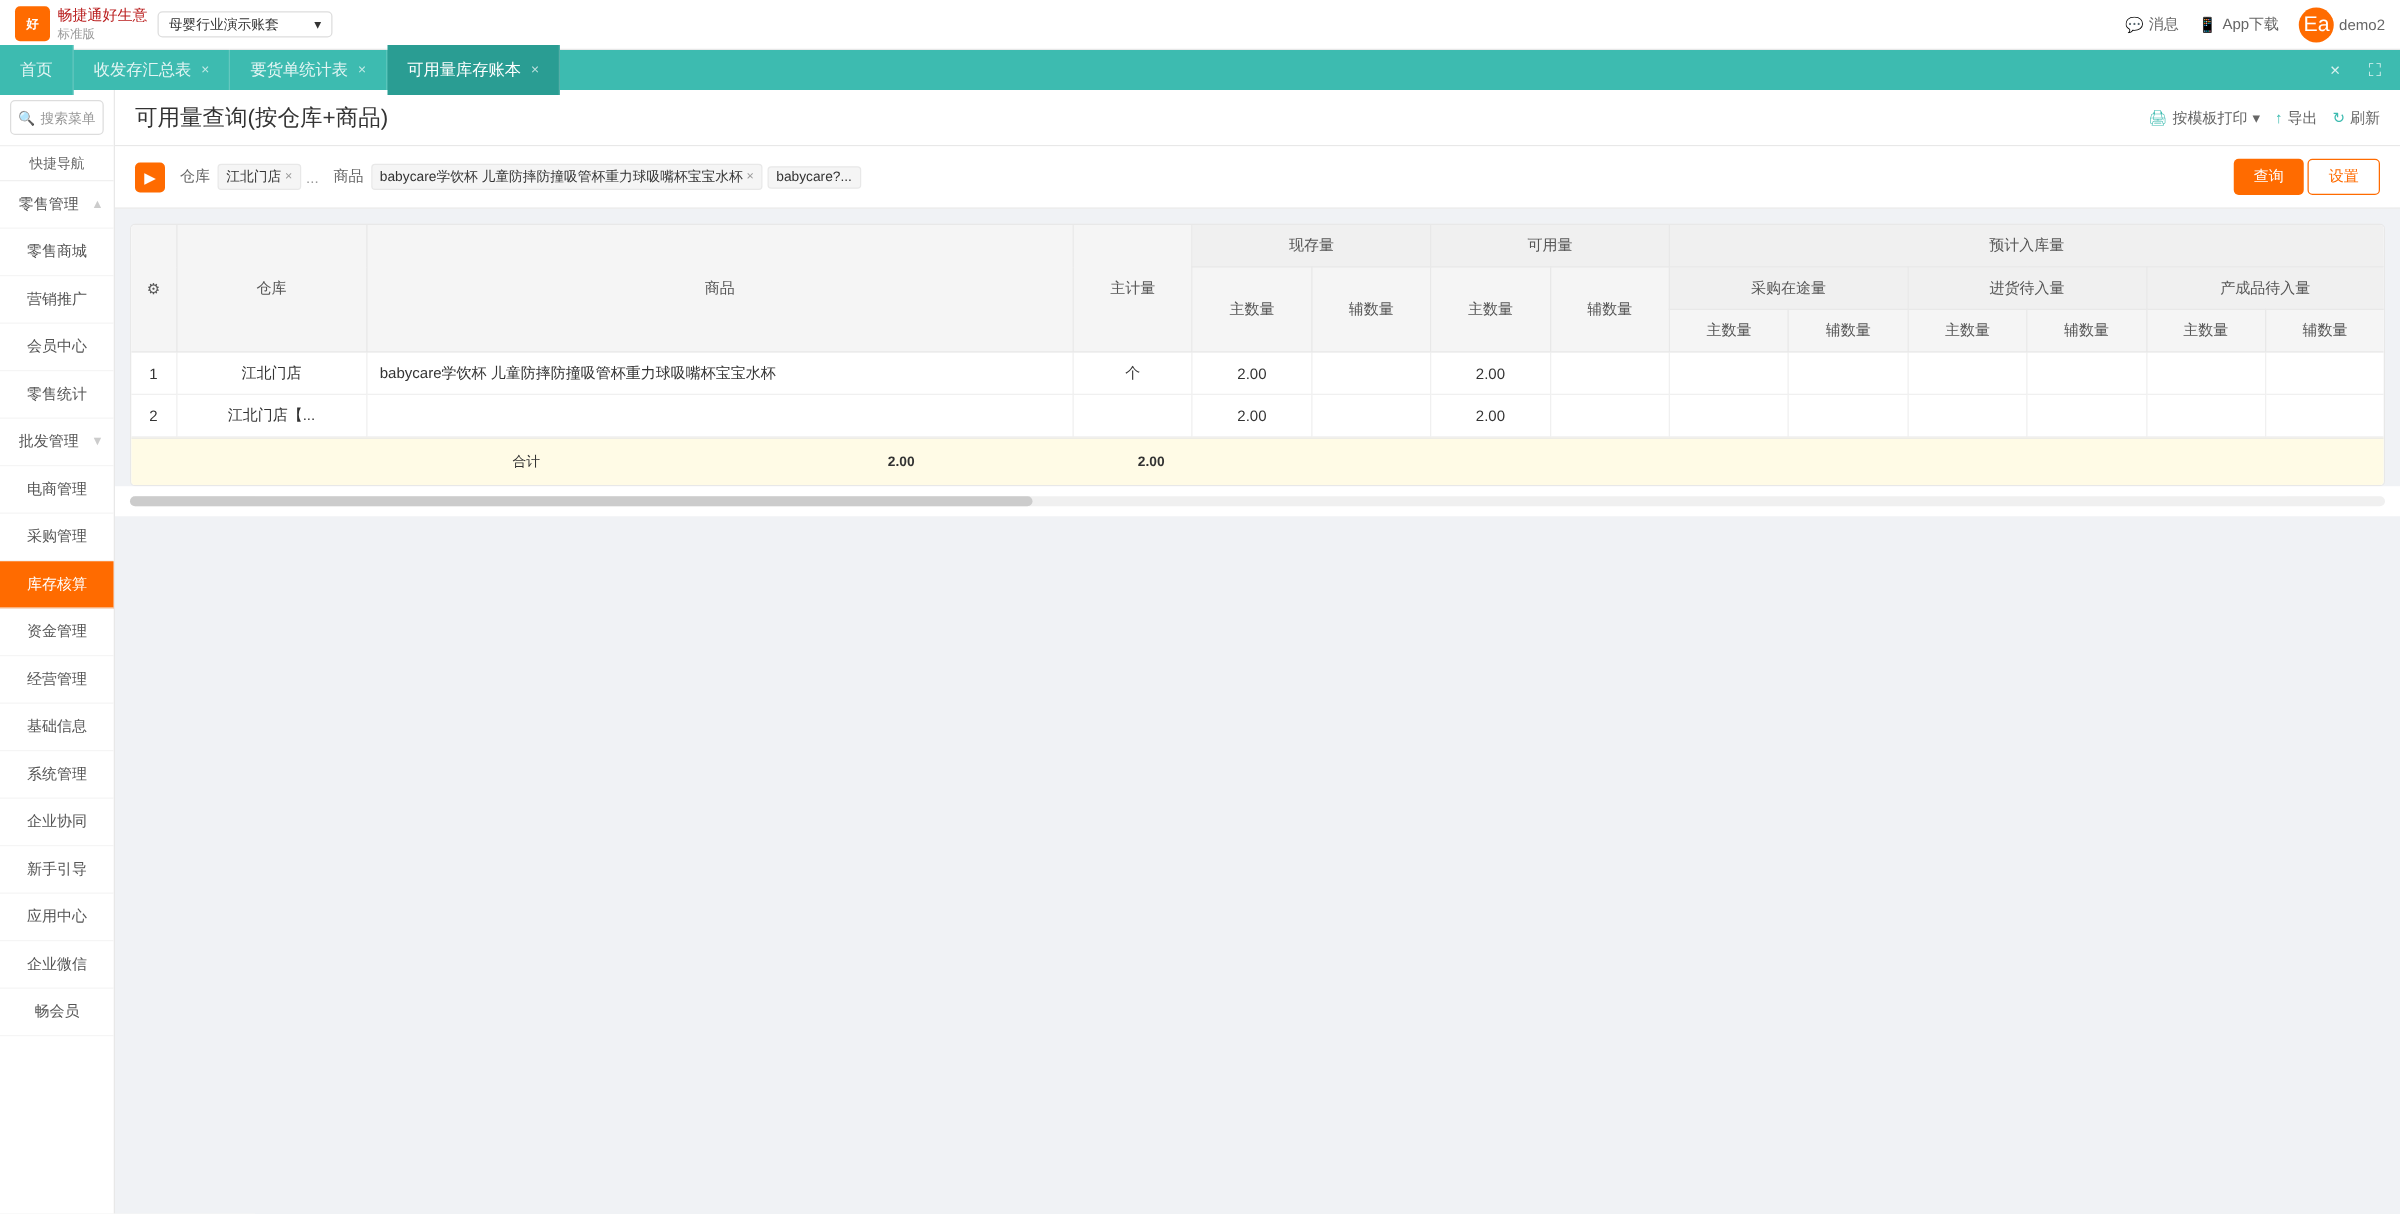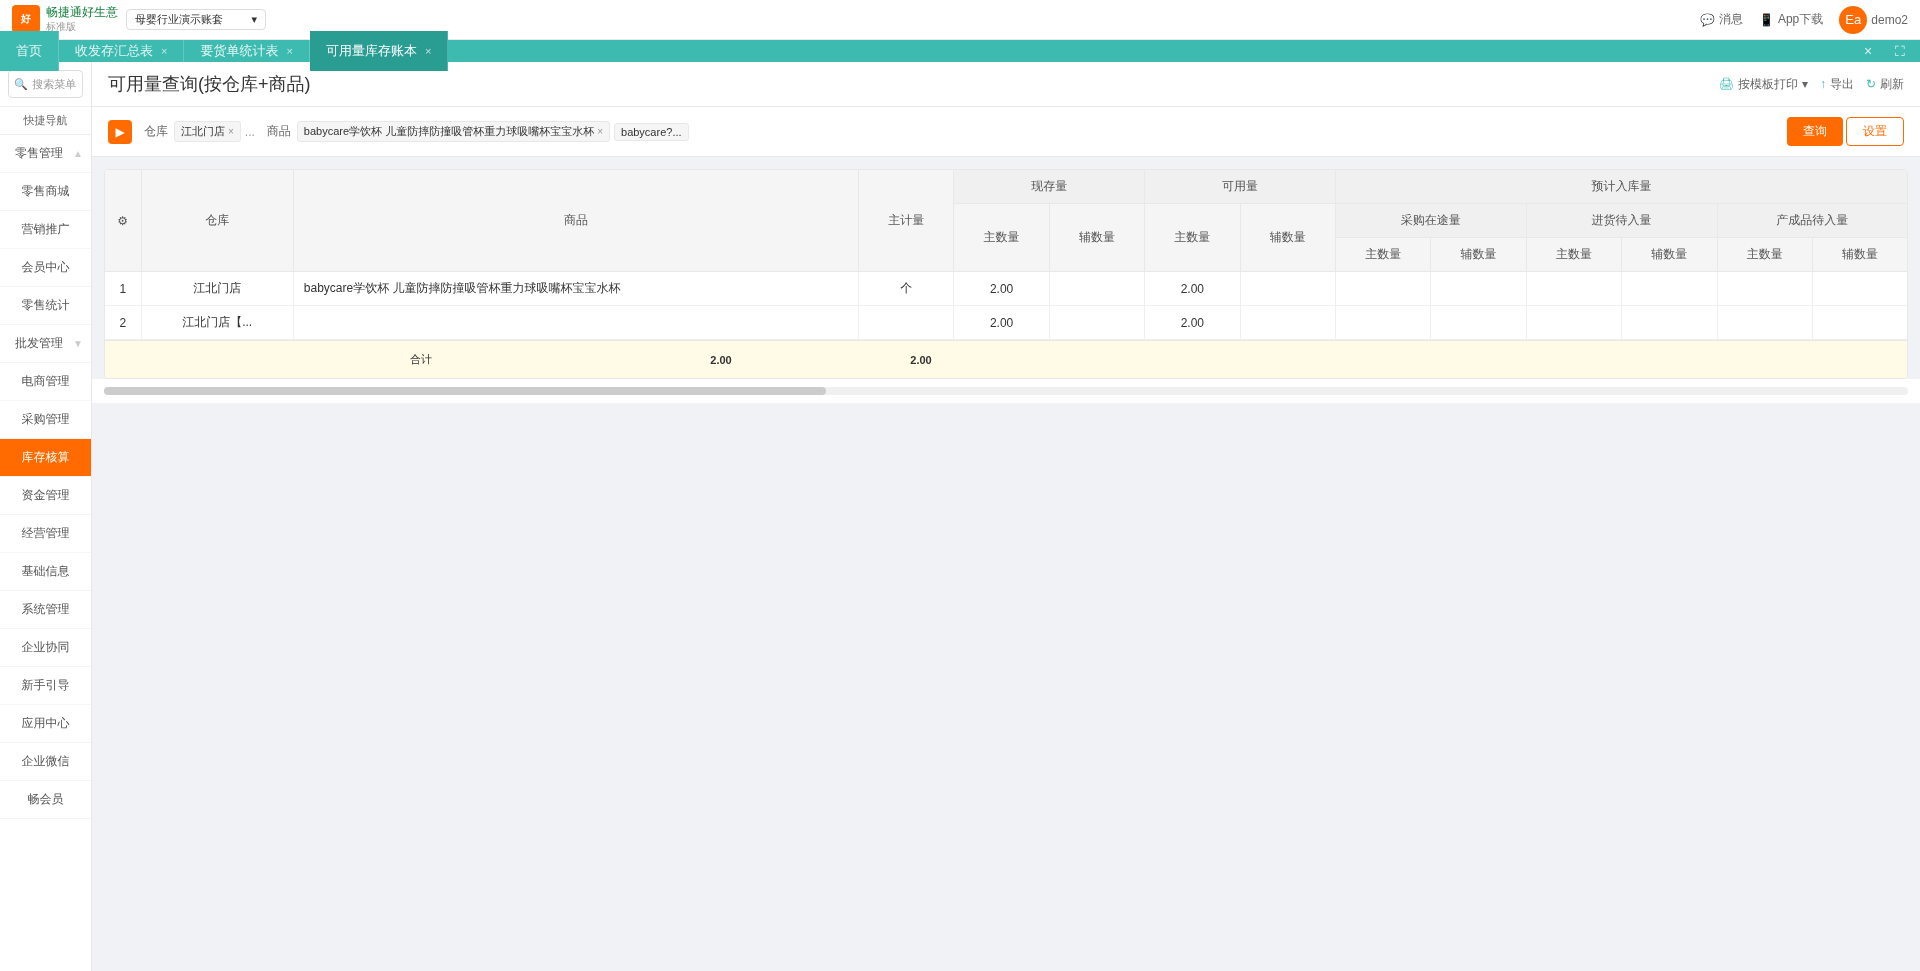--- a/index.html
+++ b/index.html
@@ -12,30 +12,30 @@
       border-bottom: 1px solid #e8e8e8;
       display: flex;
       align-items: center;
       justify-content: space-between;
       padding: 0 12px;
       flex-shrink: 0;
     }
     .top-bar-left { display: flex; align-items: center; gap: 8px; }
     .logo-area { display: flex; align-items: center; gap: 6px; }
     .logo-icon { width: 28px; height: 28px; background: #ff6b00; border-radius: 4px; display: flex; align-items: center; justify-content: center; color: white; font-size: 10px; font-weight: bold; }
-    .logo-text { font-size: 12px; color: #15803d; line-height: 1.2; }
+    .logo-text { font-size: 12px; color: #b91c1c; line-height: 1.2; }
     .logo-sub { font-size: 10px; color: #999; }
     .industry-selector { display: flex; align-items: center; gap: 20px; border: 1px solid #ddd; border-radius: 4px; padding: 2px 8px; font-size: 11px; color: #333; cursor: pointer; background: #fff; min-width: 140px; justify-content: space-between; }
     .top-bar-right { display: flex; align-items: center; gap: 16px; }
     .top-bar-action { display: flex; align-items: center; gap: 4px; font-size: 12px; color: #666; cursor: pointer; }
-    .user-avatar { width: 28px; height: 28px; border-radius: 50%; background: #ff6b00; display: flex; align-items: center; justify-content: center; color: white; font-size: 13px; }
+    .user-avatar { width: 28px; height: 28px; border-radius: 50%; background: #ff6b00; display: flex; align-items: center; justify-content: center; color: white; font-size: 17px; }
 
     
     .nav-tabs {
-      height: 22px;
+      height: 32px;
       background: #3dbbb0;
       display: flex;
       align-items: center;
       padding: 0 0 0 0;
       flex-shrink: 0;
       position: relative;
     }
     .nav-tab {
       height: 40px;
       padding: 0 16px;

